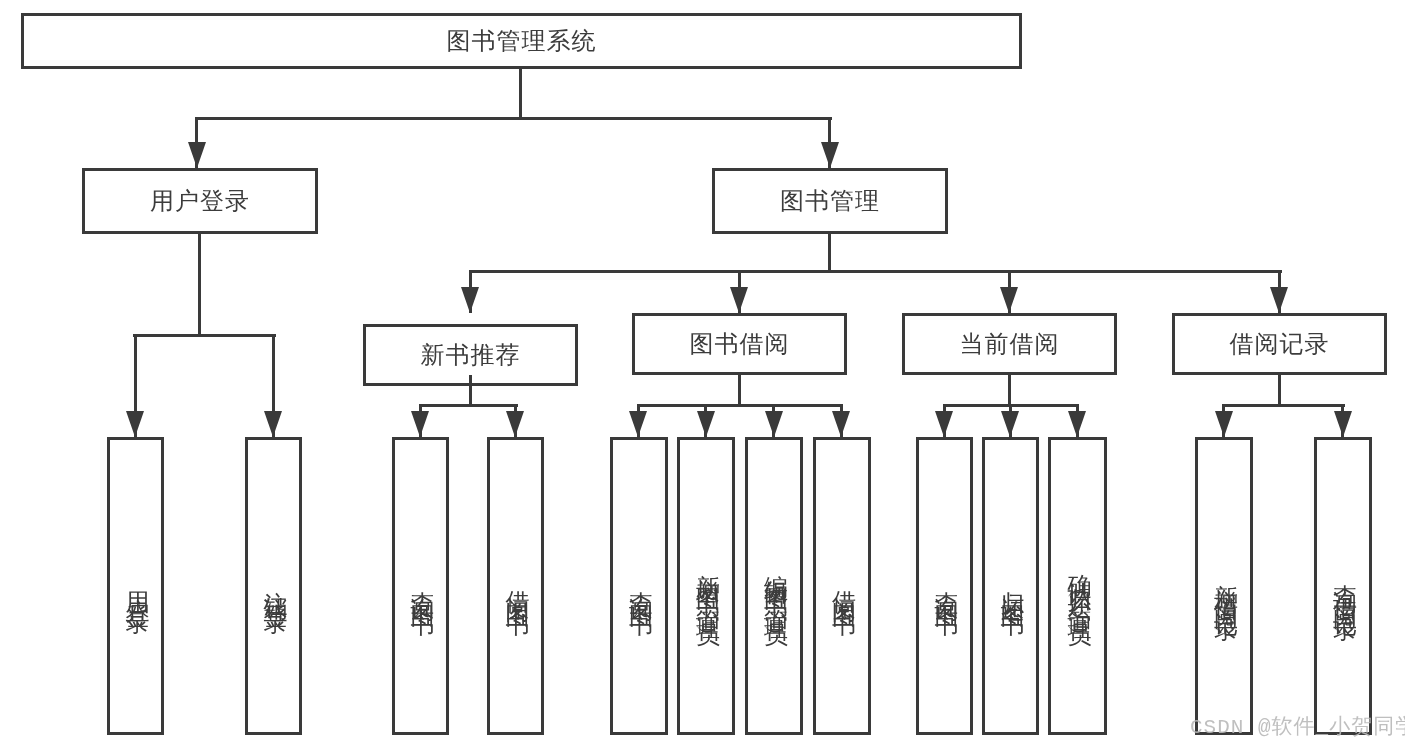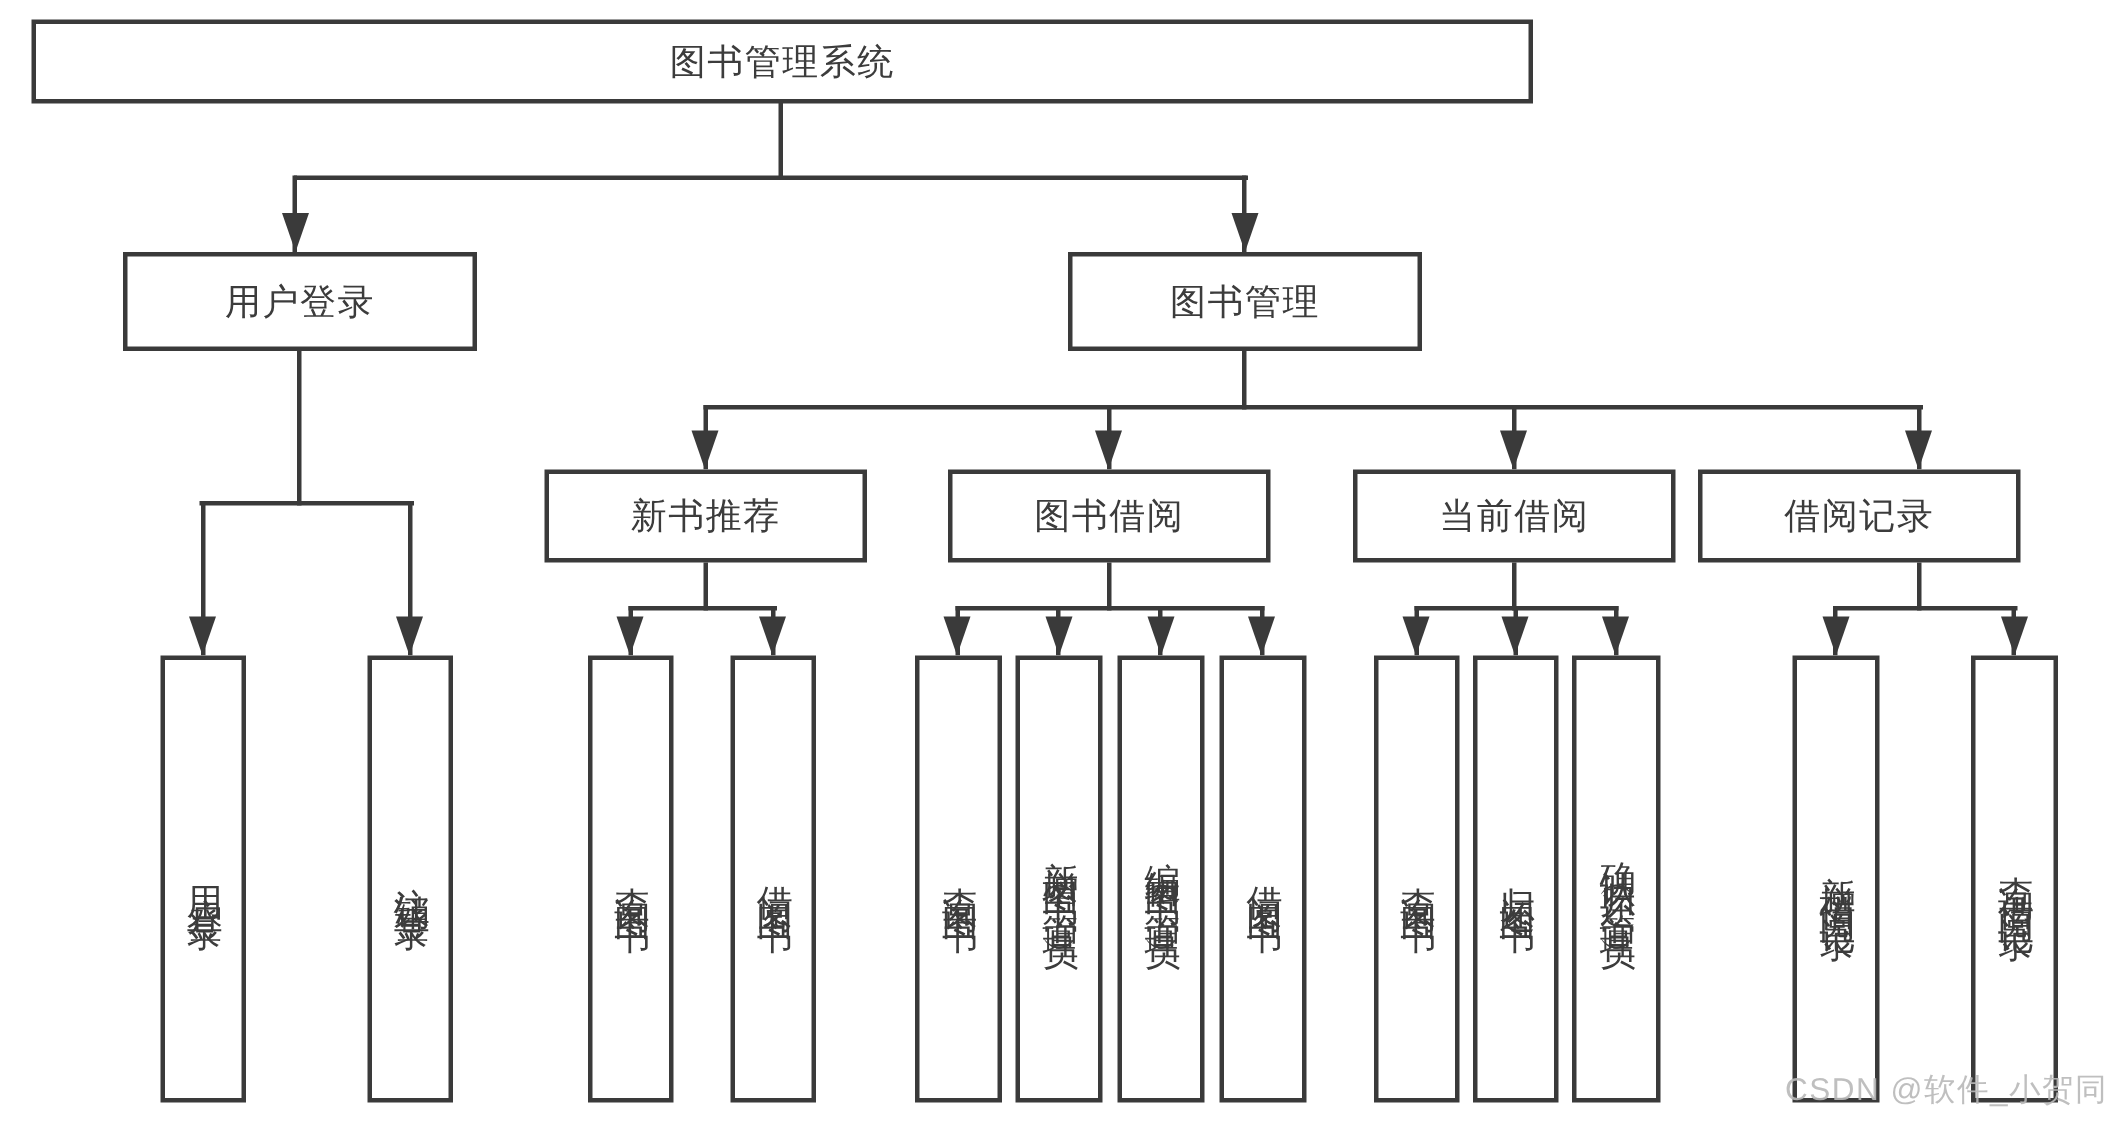--- a/index.html
+++ b/index.html
@@ -7,21 +7,21 @@
     --text:#3c3c3c;
     --bg:#ffffff;
     --wm:#b9b9b9;
   }
   html,body{margin:0;padding:0;background:var(--bg);}
   .stage{
     position:relative;
     width:1405px;height:747px;
     background:var(--bg);
     overflow:hidden;
-    font-family:Liberation Sans, sans-serif;
+    font-family:Liberation Mono, monospace;
     border-radius:10px;
   }
   .box{
     position:absolute;
     box-sizing:border-box;
     border:3px solid var(--stroke);
     background:#fff;
     display:flex;
     align-items:center;
     justify-content:center;
@@ -83,24 +83,24 @@
   <div class="hline" style="left:469px;top:270px;width:813px"></div>
   <div class="vline" style="left:469px;top:270px;height:43px"></div>
   <div class="arrow" style="left:461px;top:287px"></div>
   <div class="vline" style="left:738px;top:270px;height:43px"></div>
   <div class="arrow" style="left:730px;top:287px"></div>
   <div class="vline" style="left:1008px;top:270px;height:43px"></div>
   <div class="arrow" style="left:1000px;top:287px"></div>
   <div class="vline" style="left:1278px;top:270px;height:43px"></div>
   <div class="arrow" style="left:1270px;top:287px"></div>
 
-  <div class="box" style="left:363px;top:313px;width:215px;height:62px">新书推荐</div>
+  <div class="box" style="left:363px;top:324px;width:215px;height:62px">新书推荐</div>
   <div class="box" style="left:902px;top:313px;width:215px;height:62px">当前借阅</div>
   <div class="box" style="left:632px;top:313px;width:215px;height:62px">图书借阅</div>
-  <div class="box" style="left:1132px;top:313px;width:215px;height:62px">借阅记录</div>
+  <div class="box" style="left:1172px;top:313px;width:215px;height:62px">借阅记录</div>
 
   <div class="vline" style="left:469px;top:375px;height:32px"></div>
   <div class="vline" style="left:738px;top:375px;height:32px"></div>
   <div class="vline" style="left:1008px;top:375px;height:32px"></div>
   <div class="vline" style="left:1278px;top:375px;height:32px"></div>
 
   <div class="hline" style="left:419px;top:404px;width:99px"></div>
   <div class="hline" style="left:637px;top:404px;width:206px"></div>
   <div class="hline" style="left:943px;top:404px;width:136px"></div>
   <div class="hline" style="left:1223px;top:404px;width:122px"></div>

